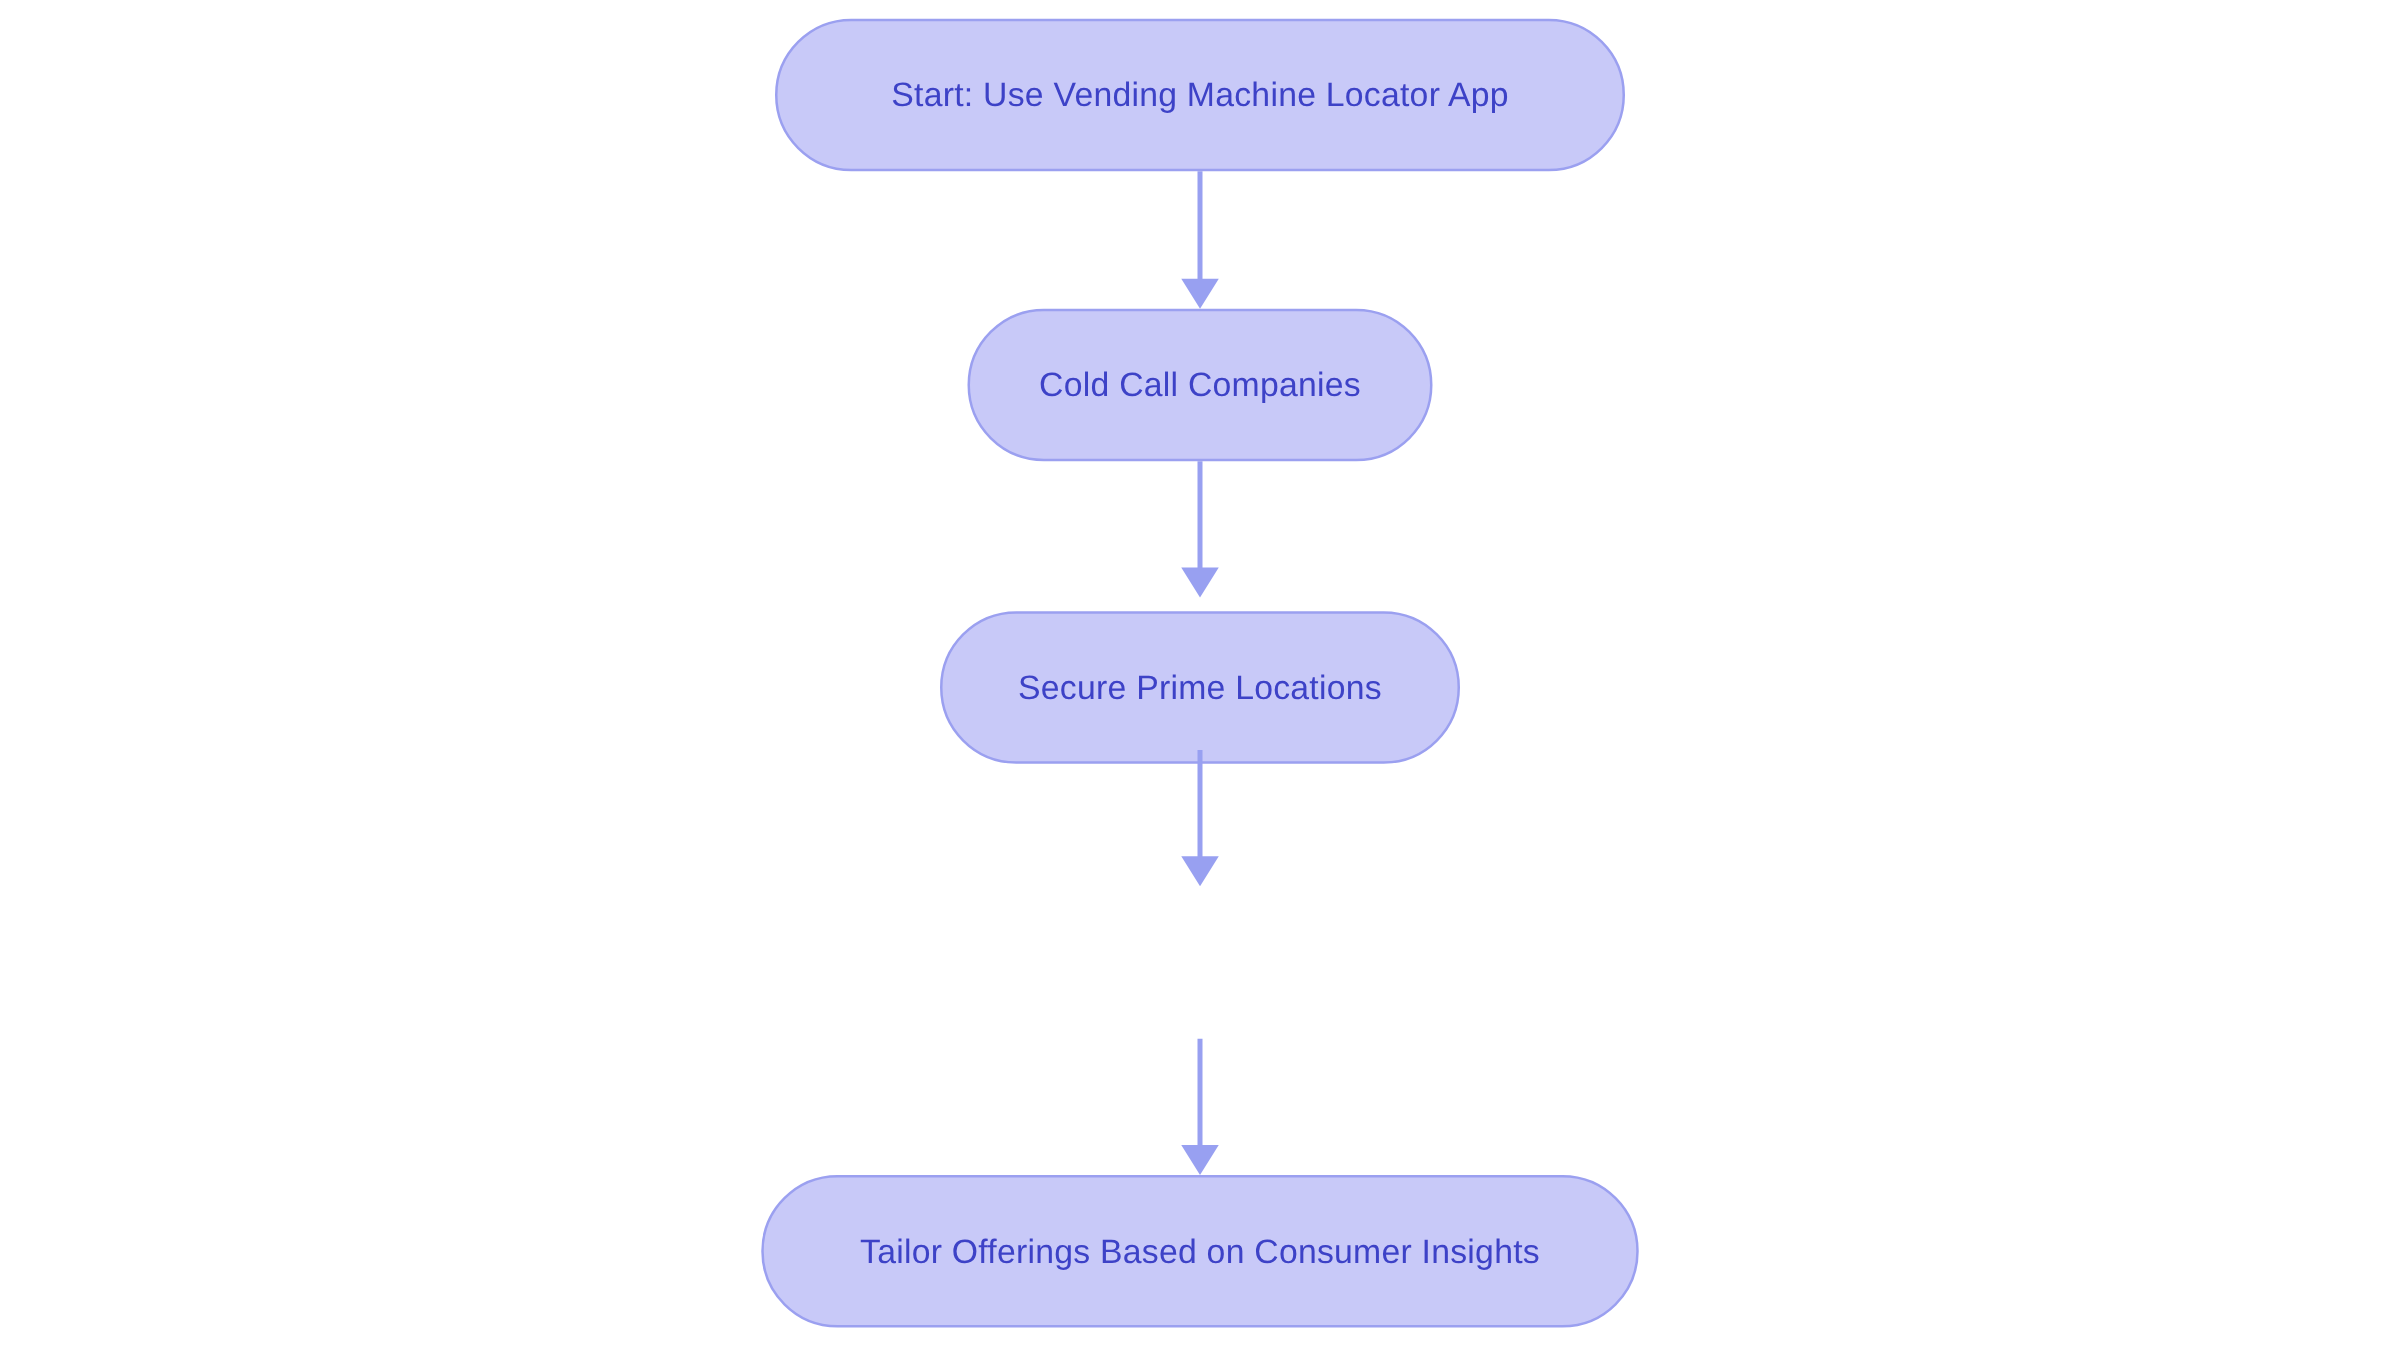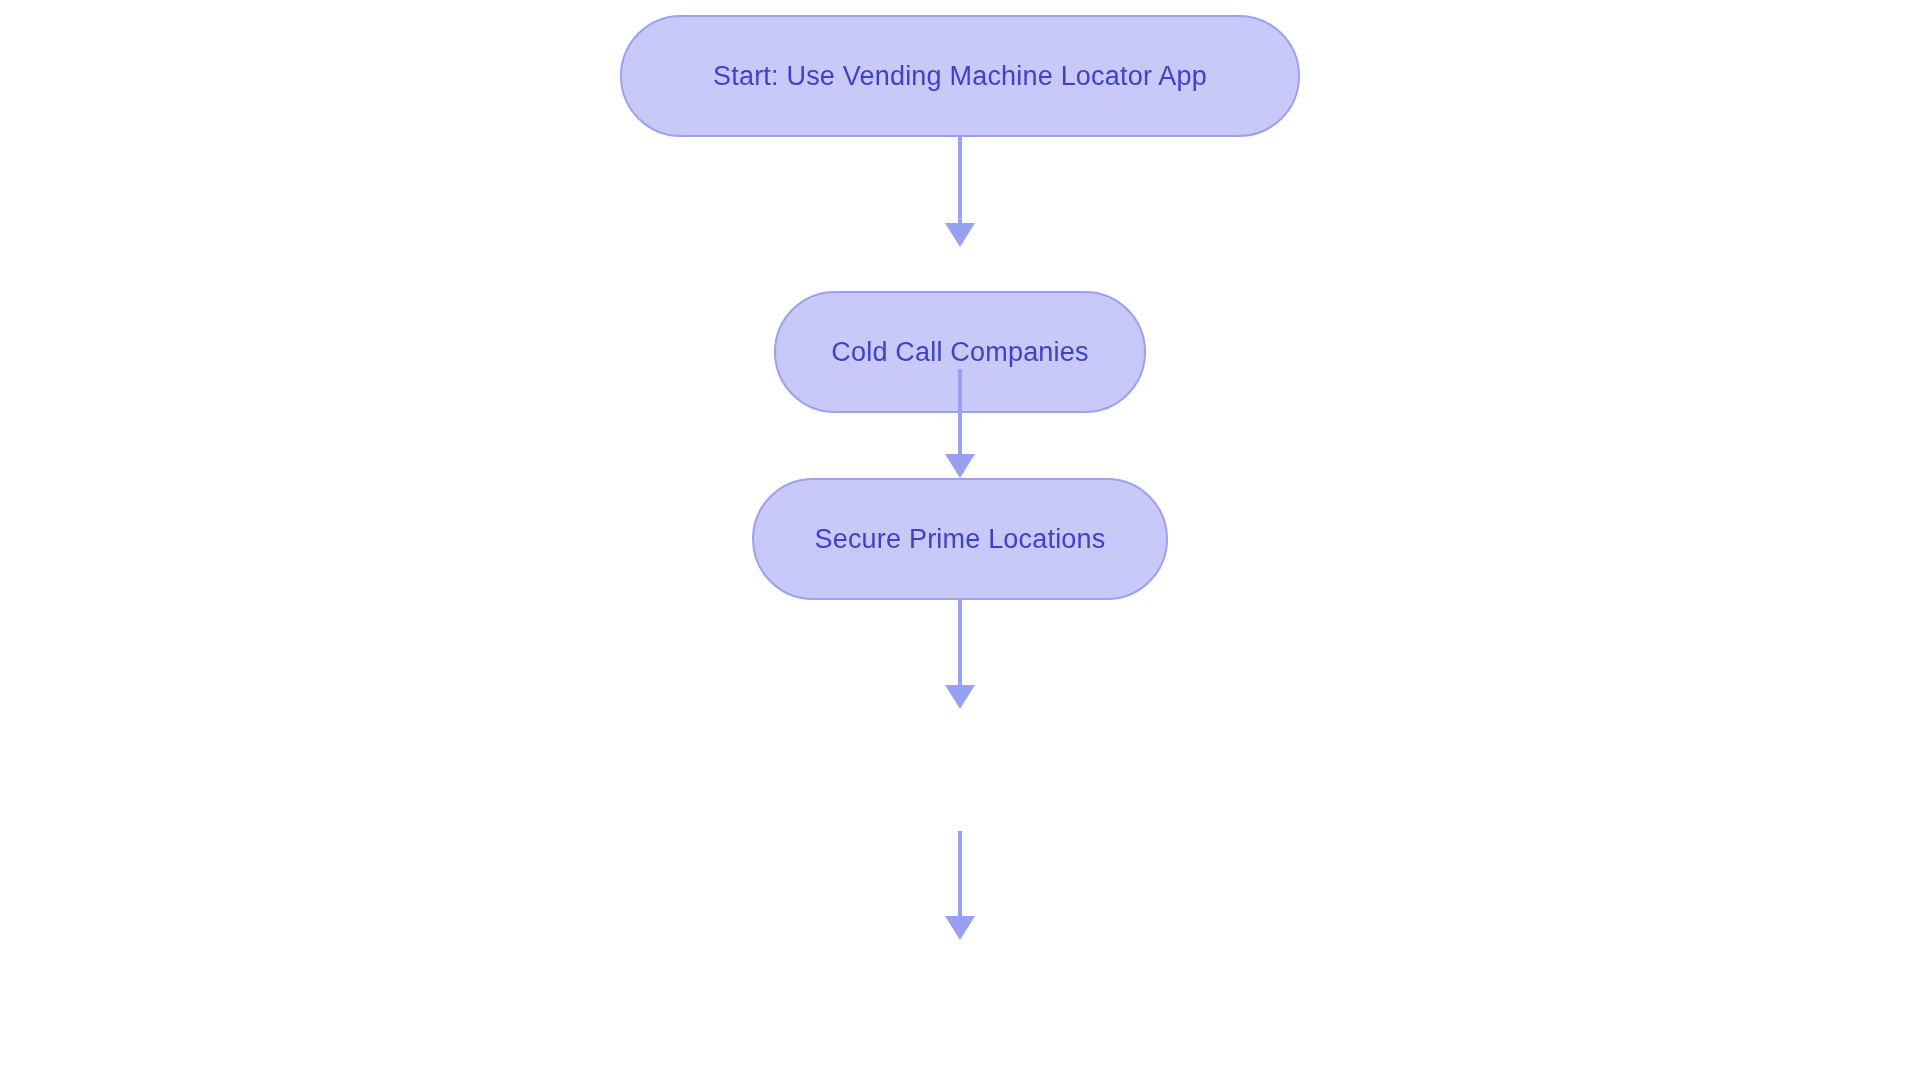--- a/index.html
+++ b/index.html
@@ -34,22 +34,22 @@
     padding: 16px 30px;
   }
   .node .label {
     color: var(--node-text);
     font-size: 27px;
     font-weight: 400;
     letter-spacing: 0.2px;
     white-space: nowrap;
   }
   .n1 { left: 620px; top: 15px;  width: 680px; }
-  .n2 { left: 774px; top: 247px; width: 372px; margin-top: 44px; }
-  .n3 { left: 752px; top: 478px; width: 416px; }
+  .n2 { left: 774px; top: 247px; width: 372px; }
+  .n3 { left: 752px; top: 489px; width: 416px; }
   .n4 { left: 732px; top: 709px; width: 456px; }
   .n5 { left: 609px; top: 940px; width: 702px; }
 
   .arrow {
     position: absolute;
     left: 945px;
     width: 30px;
   }
   .arrow .shaft {
     position: absolute;
@@ -105,14 +105,17 @@
     <div class="shaft"></div>
     <div class="head"></div>
   </div>
 
 
   <div class="arrow a4">
     <div class="shaft"></div>
     <div class="head"></div>
   </div>
 
+  <div class="node n5">
+    <span class="label">Tailor Offerings Based on Consumer Insights</span>
+  </div>
 
 </div>
 
 </body></html>

